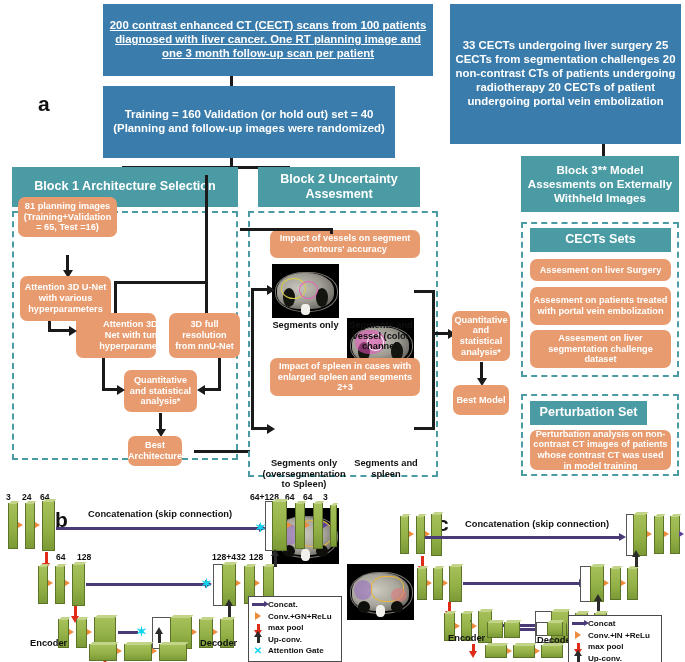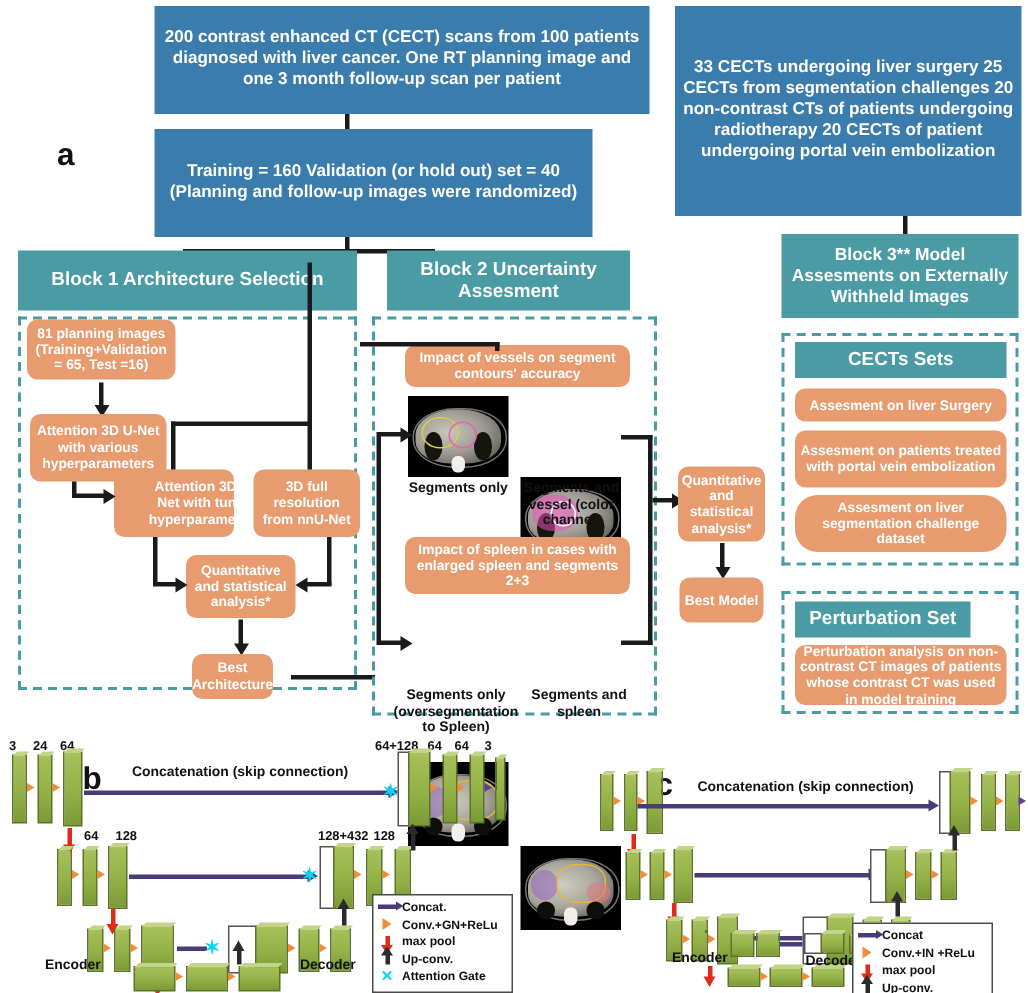--- a/index.html
+++ b/index.html
@@ -164,38 +164,38 @@
   .arrow-l::after {
     content:""; position:absolute; left:-7px; top:50%; transform:translateY(-50%);
     border-right:8px solid #1a1a1a; border-top:5px solid transparent; border-bottom:5px solid transparent;
   }
 </style>
 </head>
 <body>
 
 <div class="abs panel-letter" style="left:38px; top:92px;">a</div>
 
-<div class="abs bluebox" style="left:103px; top:4px; width:330px; height:72px;">200 contrast enhanced CT (CECT) scans from 100 patients diagnosed with liver cancer. One RT planning image and one 3 month follow-up scan per patient</div>
+<div class="abs bluebox" style="left:103px; top:4px; width:330px; height:72px;text-decoration:underline;">200 contrast enhanced CT (CECT) scans from 100 patients diagnosed with liver cancer. One RT planning image and one 3 month follow-up scan per patient</div>
 
 <div class="abs line" style="left:230px; top:76px; width:3px; height:10px;"></div>
 
 <div class="abs bluebox" style="left:103px; top:86px; width:292px; height:72px;">Training  = 160 Validation (or hold out) set = 40 (Planning and follow-up images were randomized)</div>
 
 <div class="abs bluebox" style="left:450px; top:4px; width:231px; height:140px;">33 CECTs undergoing liver surgery 25 CECTs from segmentation challenges 20 non-contrast CTs of patients undergoing radiotherapy 20 CECTs of patient undergoing portal vein embolization</div>
 <div class="abs line" style="left:602px; top:144px; width:3px; height:12px;"></div>
 
 <div class="abs line" style="left:230px; top:158px; width:3px; height:10px;"></div>
 <div class="abs line" style="left:122px; top:166px; width:168px; height:3px;"></div>
 <div class="abs line" style="left:122px; top:166px; width:3px; height:10px;"></div>
 <div class="abs line" style="left:287px; top:166px; width:3px; height:10px;"></div>
 
 <div class="abs tealhdr" style="left:12px; top:167px; width:226px; height:40px; white-space:pre-line;">Block 1 Architecture Selection</div>
 <div class="abs dashbox" style="left:12px; top:211px; width:226px; height:249px;"></div>
 
-<div class="abs orange" style="left:18px; top:213px; width:99px; height:40px;">81 planning images (Training+Validation = 65, Test =16)</div>
+<div class="abs orange" style="left:18px; top:197px; width:99px; height:40px;">81 planning images (Training+Validation = 65, Test =16)</div>
 <div class="abs line arrow-d" style="left:66px; top:255px; width:3px; height:16px;"></div>
 
 <div class="abs orange" style="left:20px; top:276px; width:91px; height:45px;">Attention 3D U-Net with various hyperparameters</div>
 
 <div class="abs orange" style="left:76px; top:313px; width:80px; height:45px;padding-left:44px;">Attention 3D U-Net with tuned hyperparameters</div>
 <div class="abs orange" style="left:169px; top:313px; width:71px; height:45px;">3D full resolution from nnU-Net</div>
 
 <div class="abs line" style="left:48px; top:321px; width:3px; height:10px;"></div>
 <div class="abs line arrow-r" style="left:48px; top:329px; width:22px; height:3px;"></div>
 
@@ -284,21 +284,21 @@
 <div class="abs orange" style="left:452px; top:311px; width:58px; height:50px;">Quantitative and statistical analysis*</div>
 <div class="abs line arrow-d" style="left:480px; top:362px; width:3px; height:17px;"></div>
 <div class="abs orange" style="left:453px; top:385px; width:56px; height:30px;">Best Model</div>
 
 <div class="abs tealhdr" style="left:521px; top:156px; width:158px; height:56px; font-size:11.6px; white-space:pre-line;">Block 3** Model Assesments on Externally Withheld Images</div>
 
 <div class="abs dashbox" style="left:521px; top:222px; width:158px; height:155px;"></div>
 <div class="abs tealhdr" style="left:530px; top:228px; width:141px; height:24px;">CECTs Sets</div>
 <div class="abs orange" style="left:530px; top:259px; width:141px; height:22px;">Assesment on liver Surgery</div>
 <div class="abs orange" style="left:530px; top:287px; width:141px; height:38px;">Assesment on patients treated with portal vein embolization</div>
-<div class="abs orange" style="left:530px; top:330px; width:141px; height:38px;border-radius:15px;">Assesment on liver segmentation challenge dataset</div>
+<div class="abs orange" style="left:530px; top:330px; width:141px; height:38px;">Assesment on liver segmentation challenge dataset</div>
 
 <div class="abs dashbox" style="left:521px; top:394px; width:158px; height:82px;"></div>
 <div class="abs tealhdr" style="left:530px; top:401px; width:117px; height:24px;">Perturbation Set</div>
 <div class="abs orange" style="left:530px; top:430px; width:141px; height:40px;">Perturbation analysis on non-contrast CT images of patients whose contrast CT was used in model training</div>
 
 <div class="abs panel-letter" style="left:55px; top:508px;">b</div>
 
 <div class="ulabel" style="left:6px; top:492px;">3</div>
 <div class="ulabel" style="left:22px; top:492px;">24</div>
 <div class="ulabel" style="left:40px; top:492px;">64</div>

